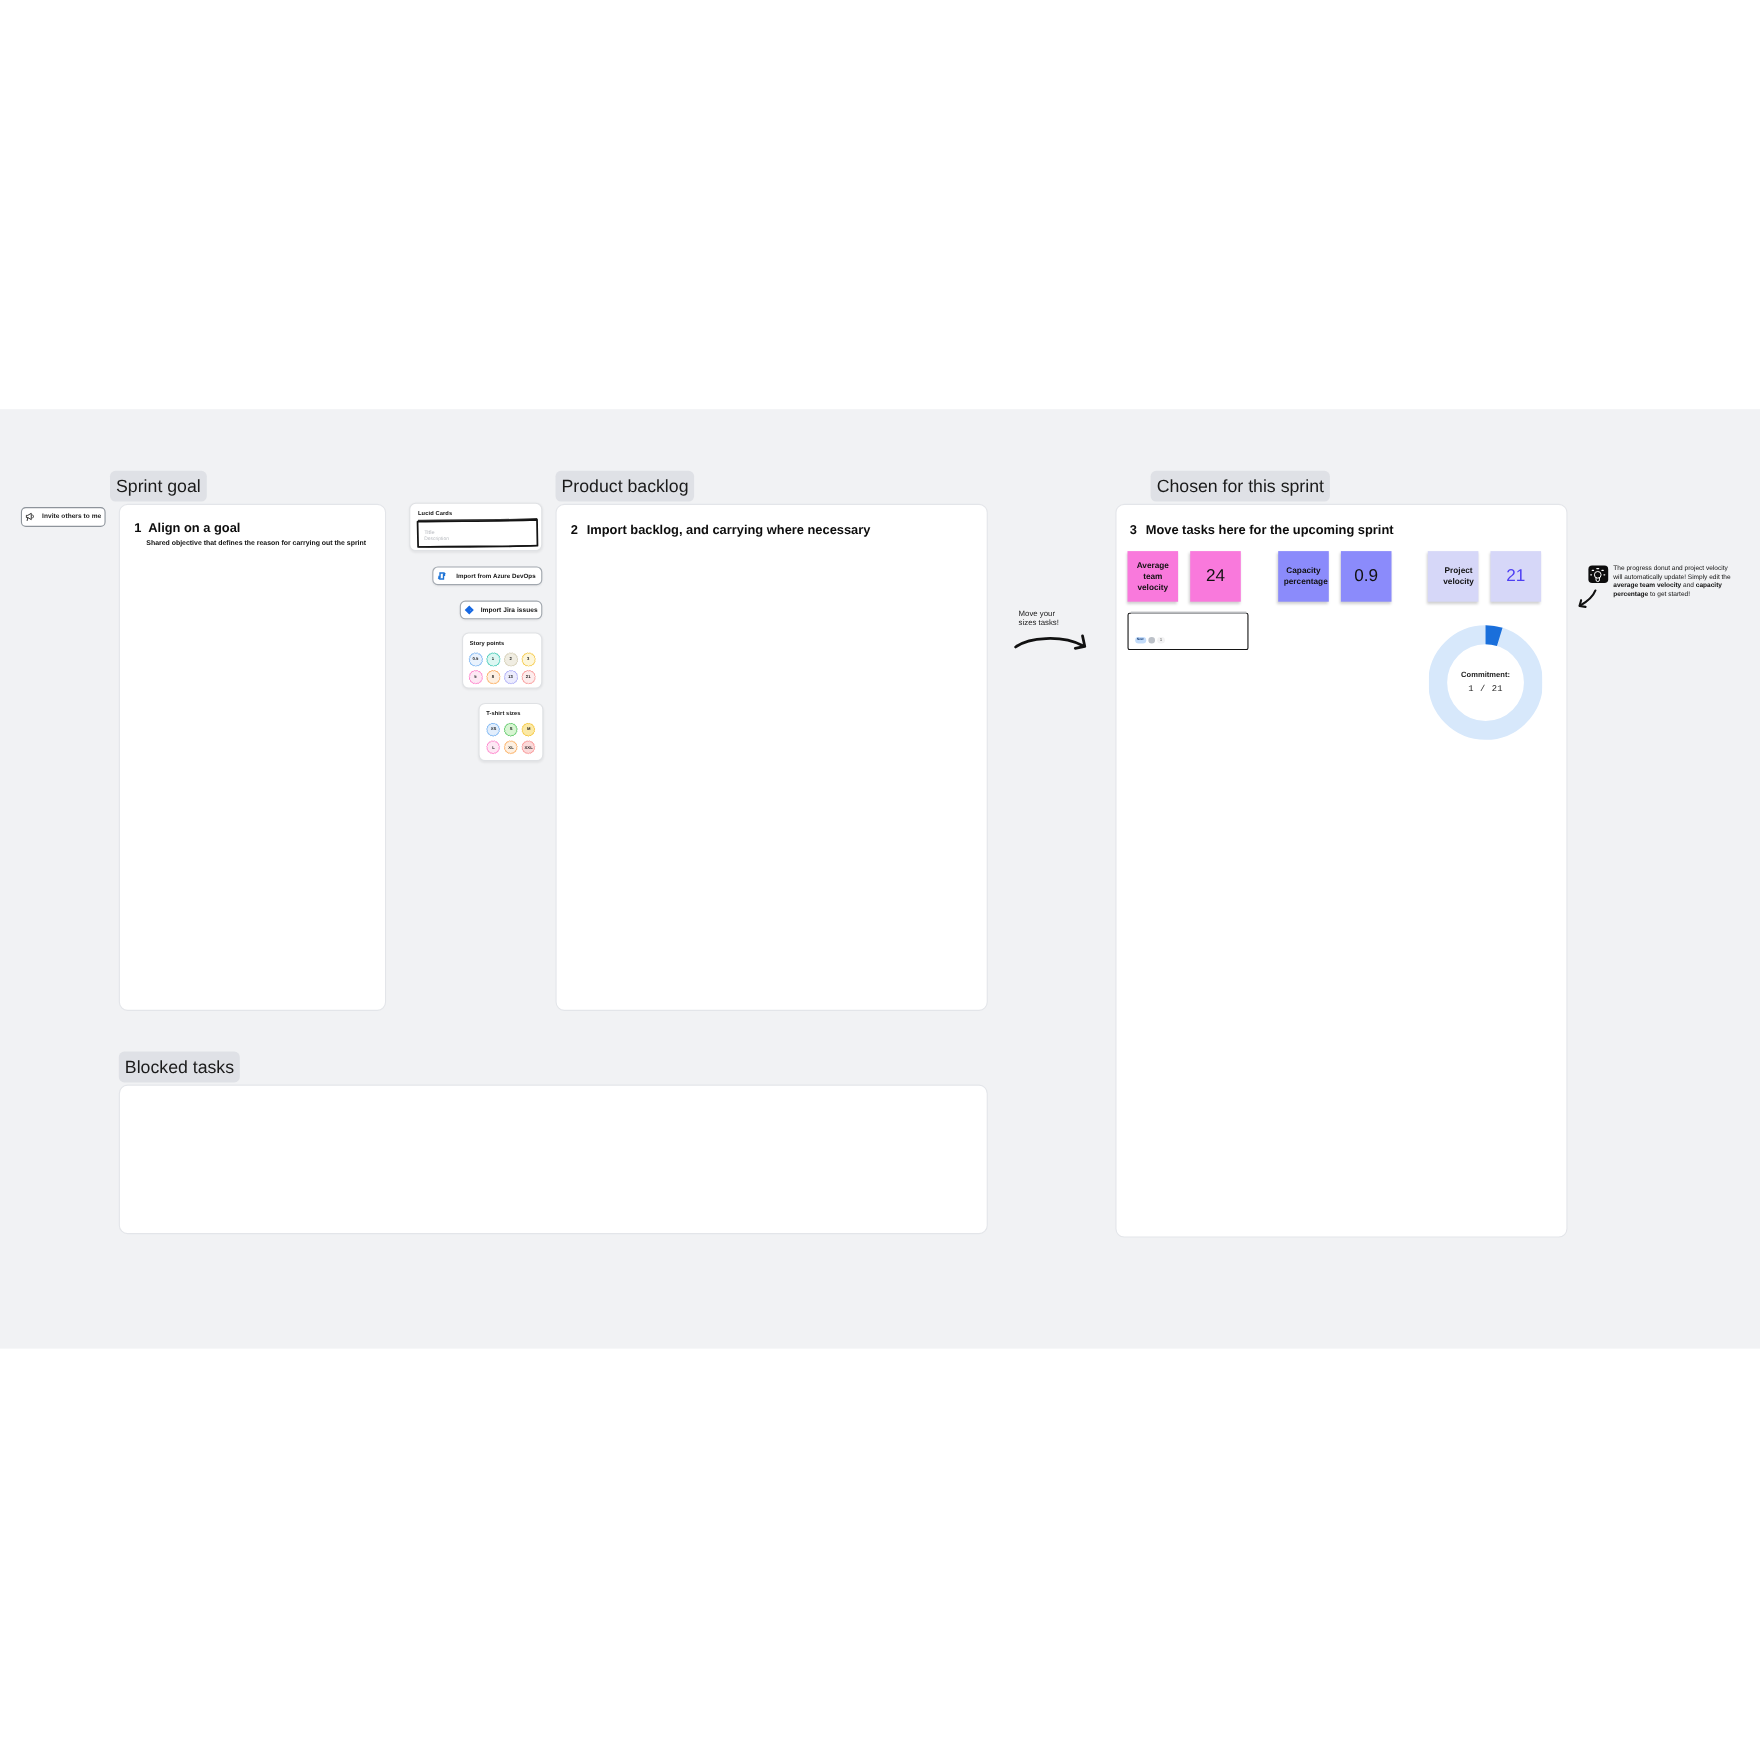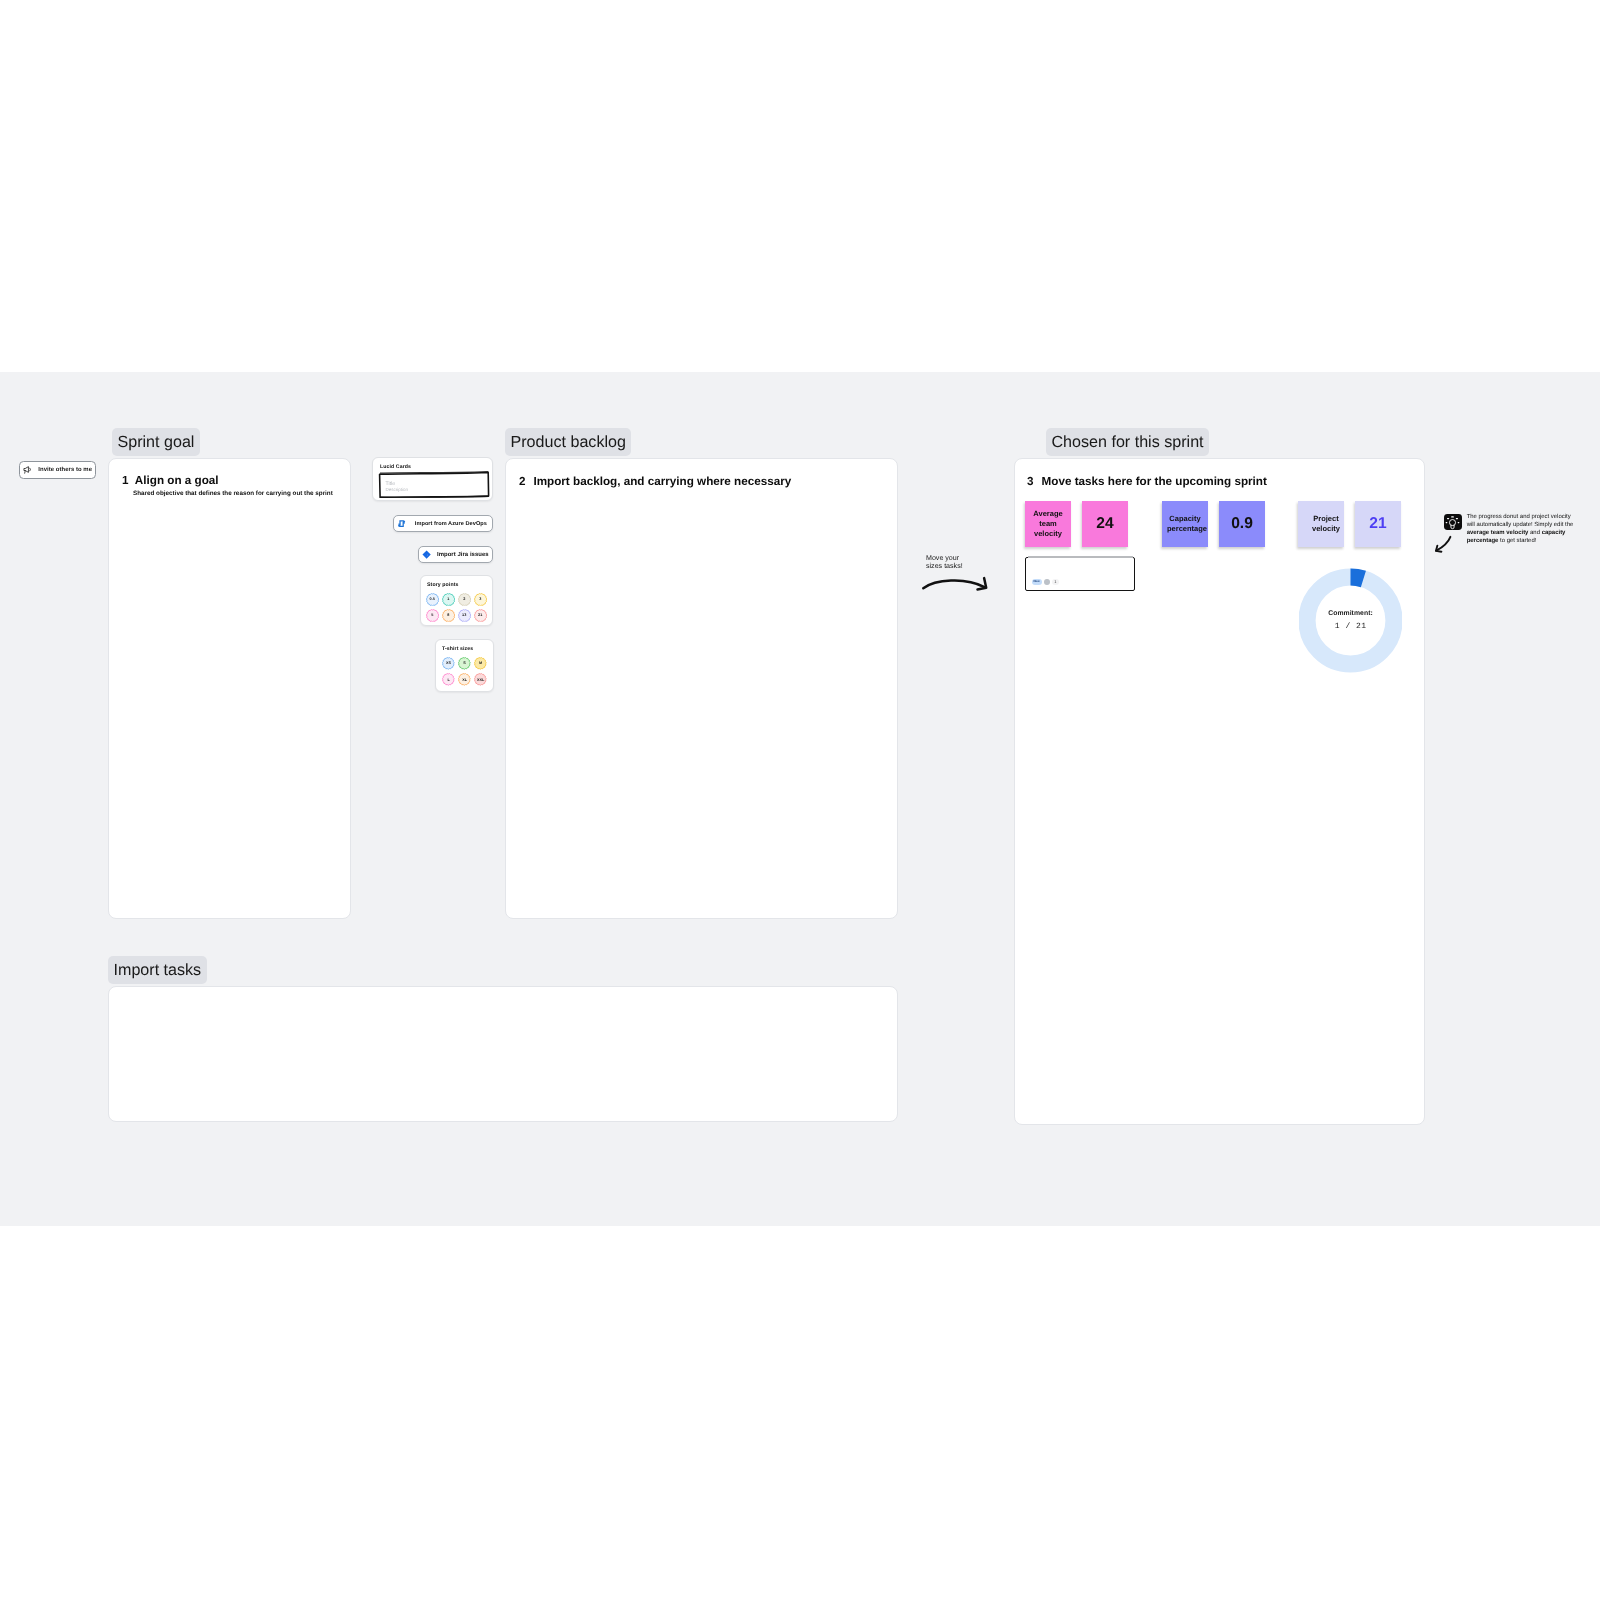--- a/index.html
+++ b/index.html
@@ -48,21 +48,21 @@
   .badge-grid{position:absolute;display:grid;}
   .badge{position:relative;display:flex;align-items:center;justify-content:center;}
   .badge span{position:relative;z-index:2;font-size:3.8px;font-weight:bold;color:#1a1a1a;}
   .badge svg{position:absolute;left:0;top:0;}
 
   
   .sticky{position:absolute;width:46px;height:46px;
           display:flex;align-items:center;justify-content:center;text-align:center;
           box-shadow:-0.8px 2.0px 2.4px rgba(0,0,0,.19);}
   .sticky .lab{font-size:7.5px;font-weight:bold;line-height:10px;color:#111;display:block;width:36px;}
-  .sticky .val{font-size:15.6px;font-weight:bold;color:#111;}
+  .sticky .val{font-size:15.6px;font-weight:normal;color:#111;}
 
   
   #task-card{position:absolute;left:1025px;top:557px;width:110px;height:33.5px;
              background:#fff;border:1.9px solid #141414;border-radius:2px;box-sizing:border-box;}
   #task-card::before{content:"";position:absolute;left:2.2px;right:1px;top:-1.9px;height:1.6px;
                      background:#b9bbbe;}
   #task-card .row{position:absolute;left:5.5px;bottom:4.3px;display:flex;align-items:center;}
   #task-card .chip{background:#c3dcfa;color:#123a77;font-size:3.0px;font-weight:bold;
                    border-radius:3.5px;padding:1.4px 1.9px;line-height:3.1px;letter-spacing:.05px;}
   #task-card .av{width:5.8px;height:5.8px;border-radius:50%;background:#bcc1c8;margin-left:2.5px;}
@@ -94,36 +94,36 @@
 
 <div id="invite">
   <svg width="9.2" height="8" viewBox="0 0 24 21">
     <path d="M2.4 6.6v5.2h3.4l8.4 4.9V1.7L5.8 6.6z" fill="none" stroke="#1a1a1a" stroke-width="2.1" stroke-linejoin="round"></path>
     <path d="M18 5.6a5.2 5.2 0 0 1 0 7.2" fill="none" stroke="#1a1a1a" stroke-width="2.1" stroke-linecap="round"></path>
     <path d="M5.8 12.4L4.4 19" fill="none" stroke="#1a1a1a" stroke-width="2.1" stroke-linecap="round"></path>
   </svg>
   <span class="lbl">Invite others to me</span>
 </div>
 
-<div class="sec-label" style="left:112px;top:428px;text-align:center;">Sprint goal</div>
+<div class="sec-label" style="left:100px;top:428px;text-align:center;">Sprint goal</div>
 <div class="panel" style="left:108px;top:458px;width:241px;height:459px;"></div>
 <div class="step-row" style="left:122px;top:474.3px;">
   <span class="step-num">1</span>
   <span class="step-title" style="margin-left:6.3px;">Align on a goal</span>
 </div>
 <div class="step-sub" style="left:133px;top:490px;">Shared objective that defines the reason for carrying out the sprint</div>
 
 <div class="sec-label" style="left:505px;top:428px;">Product backlog</div>
 <div class="panel" style="left:505px;top:458px;width:391px;height:459px;"></div>
 <div class="step-row" style="left:518.9px;top:474.8px;">
   <span class="step-num">2</span>
   <span class="step-title">Import backlog, and carrying where necessary</span>
 </div>
 
-<div class="sec-label" style="left:108px;top:956px;">Import tasks</div>
+<div class="sec-label" style="left:108px;top:956px;">Blocked tasks</div>
 <div class="panel" style="left:108px;top:986px;width:788px;height:134px;"></div>
 
 <div class="sec-label" style="left:1014px;top:428px;margin-left:32px;">Chosen for this sprint</div>
 <div class="panel" style="left:1014px;top:458px;width:409px;height:665px;"></div>
 <div class="step-row" style="left:1027px;top:474.8px;">
   <span class="step-num">3</span>
   <span class="step-title">Move tasks here for the upcoming sprint</span>
 </div>
 
 <div class="tcard" style="left:372px;top:457px;width:121px;height:44px;">

